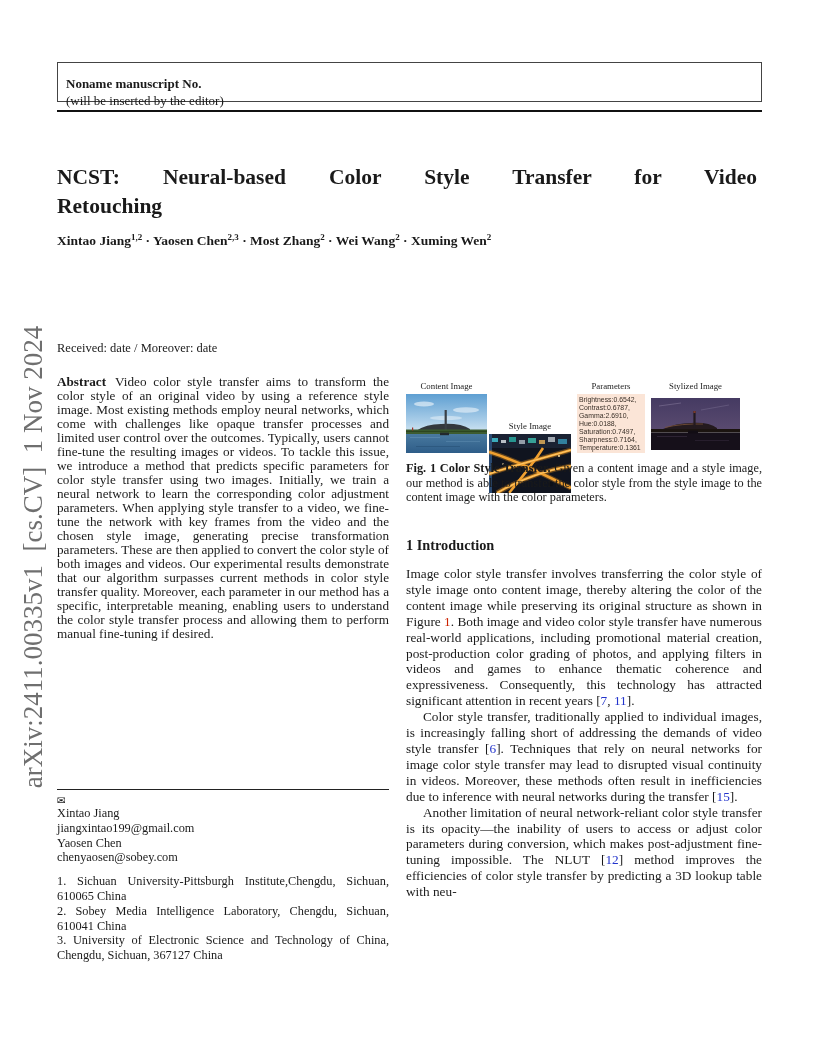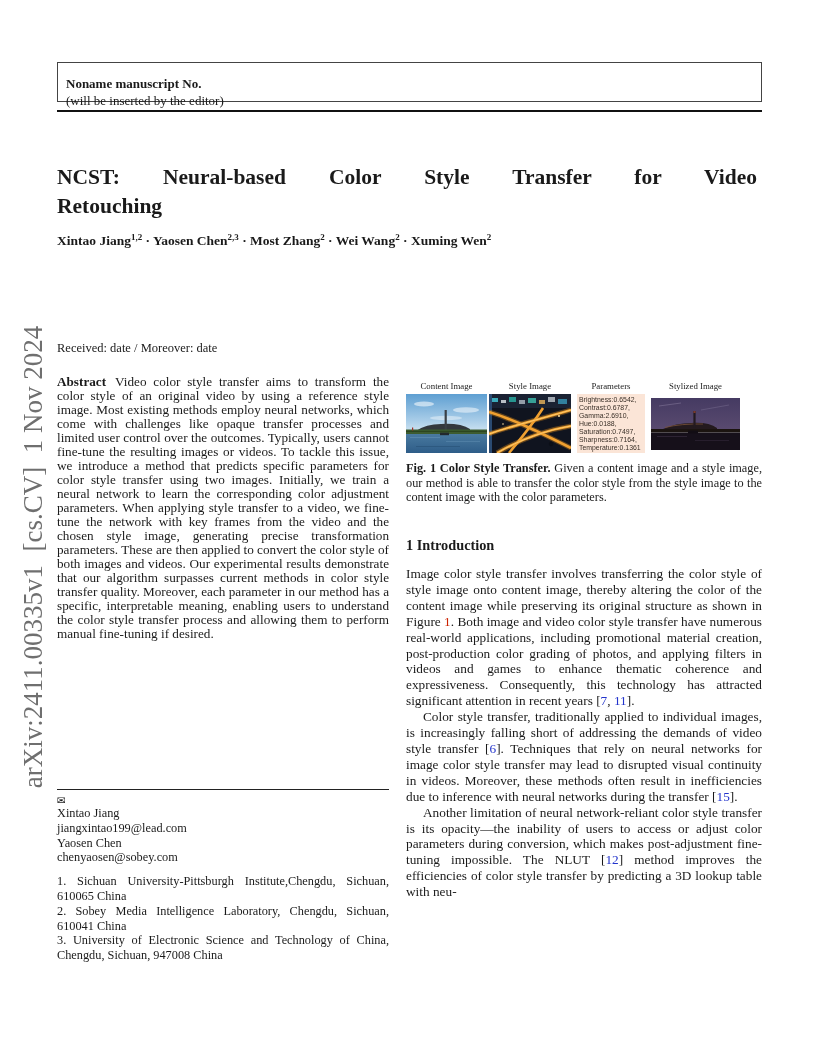--- a/index.html
+++ b/index.html
@@ -52,21 +52,21 @@
     text-align:center;white-space:pre;
   }
 
   
   .figure1{left:406px;top:381px;width:356px;}
   .fig-row{display:flex;align-items:flex-start;}
   .fig-cell{display:flex;flex-direction:column;}
   .fig-label{font-size:8.8px;text-align:center;height:13px;color:#222;}
   .panel{display:block;}
   .cell-content{width:81px;margin-right:2px;}
-  .cell-style{width:82px;margin-right:6px;}
+  .cell-style{width:82px;margin-right:6px;margin-top:40px;}
   .cell-params{width:68px;margin-right:6px;align-items:center;}
   .cell-stylized{width:89px;}
   .params-panel{
     width:68px;height:59px;background:var(--params-bg);
     font-family:"Liberation Sans","DejaVu Sans",sans-serif;
     font-size:6.9px;line-height:8.1px;color:#3a3028;
     padding:1.5px 2px;
   }
   .stylized-wrap{margin-top:3.5px;}
 
@@ -110,27 +110,27 @@
 
 <div class="abs received">Received: date / Moreover: date</div>
 
 <div class="abs abstract">
   <span class="lbl">Abstract</span><span>Video color style transfer aims to transform the color style of an original video by using a reference style image. Most existing methods employ neural networks, which come with challenges like opaque transfer processes and limited user control over the outcomes. Typically, users cannot fine-tune the resulting images or videos. To tackle this issue, we introduce a method that predicts specific parameters for color style transfer using two images. Initially, we train a neural network to learn the corresponding color adjustment parameters. When applying style transfer to a video, we fine-tune the network with key frames from the video and the chosen style image, generating precise transformation parameters. These are then applied to convert the color style of both images and videos. Our experimental results demonstrate that our algorithm surpasses current methods in color style transfer quality. Moreover, each parameter in our method has a specific, interpretable meaning, enabling users to understand the color style transfer process and allowing them to perform manual fine-tuning if desired.</span>
 </div>
 
 <div class="abs footnote">
   <div class="env">✉</div>
   <div>Xintao Jiang</div>
-  <div>jiangxintao199@lead.com</div>
+  <div>jiangxintao199@gmail.com</div>
   <div>Yaosen Chen</div>
   <div>chenyaosen@sobey.com</div>
   <div class="affiliations">
     <div>1. Sichuan University-Pittsburgh Institute,Chengdu, Sichuan, 610065 China</div>
     <div>2. Sobey Media Intelligence Laboratory, Chengdu, Sichuan, 610041 China</div>
-    <div>3. University of Electronic Science and Technology of China, Chengdu, Sichuan, 947008 China</div>
+    <div>3. University of Electronic Science and Technology of China, Chengdu, Sichuan, 367127 China</div>
   </div>
 </div>
 
 <div class="abs figure1">
   <div class="fig-row">
     <div class="fig-cell cell-content">
       <div class="fig-label">Content Image</div>
       <svg class="panel" width="81" height="59" viewBox="0 0 81 59">
         <defs>
           <linearGradient id="skyC" x1="0" y1="0" x2="0" y2="1">

